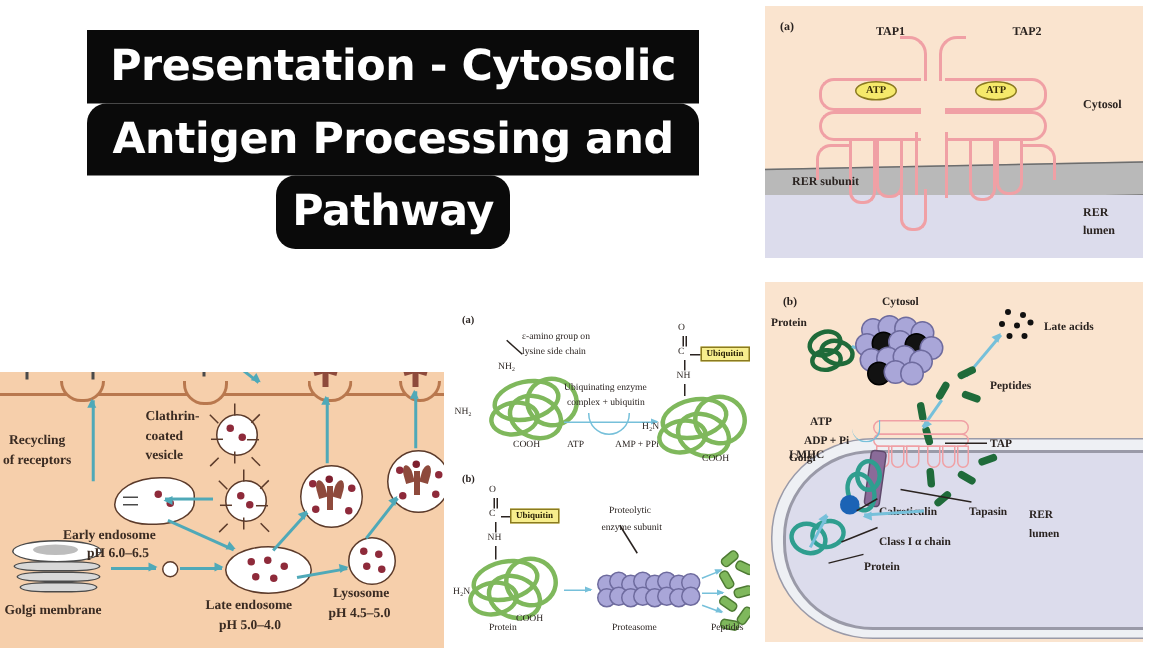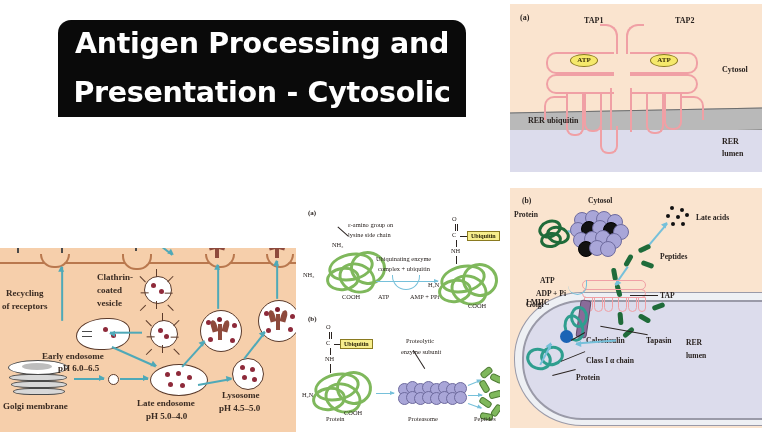--- a/index.html
+++ b/index.html
@@ -381,21 +381,21 @@
       <div style="position:absolute;left:2px;top:50px;width:2px;height:44px;background:#f0a0a5;"></div>
       <div style="position:absolute;left:18px;top:56px;width:14px;height:38px;border:2px solid #f0a0a5;border-top:none;border-radius:0 0 8px 8px;"></div>
       <div style="position:absolute;left:36px;top:56px;width:14px;height:34px;border:2px solid #f0a0a5;border-top:none;border-radius:0 0 8px 8px;"></div>
       <div style="position:absolute;left:52px;top:58px;width:22px;height:22px;border:2px solid #f0a0a5;border-left:none;border-bottom:none;border-radius:0 10px 0 0;"></div>
     </div>
 
     <span class="lbl" style="left:10px;top:9px;">(a)</span>
     <span class="lbl" style="left:74px;top:12px;">TAP1</span>
     <span class="lbl" style="left:165px;top:12px;">TAP2</span>
     <span class="lbl" style="left:212px;top:61px;">Cytosol</span>
-    <span class="lbl" style="left:18px;top:112px;">RER ubiquitin</span>
+    <span class="lbl" style="left:18px;top:112px;">RER subunit</span>
     <span class="lbl" style="left:212px;top:133px;">RER</span>
     <span class="lbl" style="left:212px;top:145px;">lumen</span>
   </div>
 
   <div class="panel" id="panel-rer">
     <div class="rer-outer"></div>
     <div class="rer-body"></div>
 
     <div style="position:absolute;left:28px;top:30px;width:32px;height:26px;">
       <div style="position:absolute;left:0px;top:2px;width:18px;height:12px;border:3px solid #1f6b3a;border-radius:50%;transform:rotate(-20deg);"></div>
@@ -489,17 +489,20 @@
 
     <div style="position:absolute;left:60px;top:148px;width:16px;height:1px;background:#2a2320;transform:rotate(-30deg);"></div>
     <div style="position:absolute;left:90px;top:142px;width:48px;height:1px;background:#2a2320;transform:rotate(10deg);"></div>
     <div style="position:absolute;left:50px;top:168px;width:26px;height:1px;background:#2a2320;transform:rotate(-22deg);"></div>
     <div style="position:absolute;left:42px;top:184px;width:24px;height:1px;background:#2a2320;transform:rotate(-14deg);"></div>
     <div class="arrow-b" style="left:30px;top:176px;width:24px;transform:rotate(-62deg);"></div>
     <div class="arrow-b" style="left:106px;top:152px;width:40px;transform:rotate(176deg);"></div>
   </div>
 
   <div id="title-block">
+    <div class="title-line l2">Presentation - Cytosolic</div>
     <div class="title-line l1">Antigen Processing and</div>
-    <div class="title-line l2">Presentation - Cytosolic</div>
+    <div class="row-wrap">
+        <div class="title-line l4">Pathway</div>
+      </div>
   </div>
 
 </div>
 
 </body></html>

